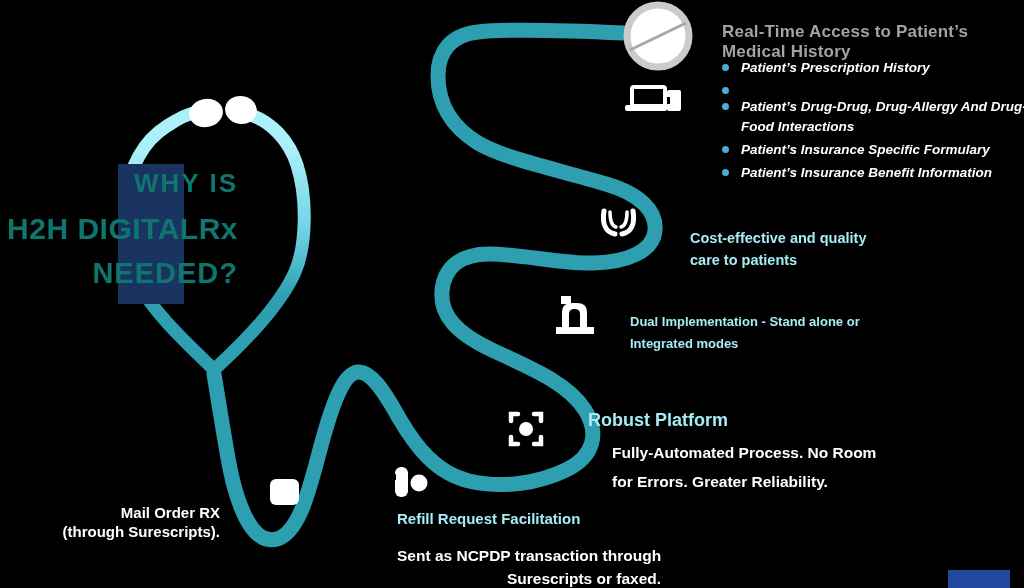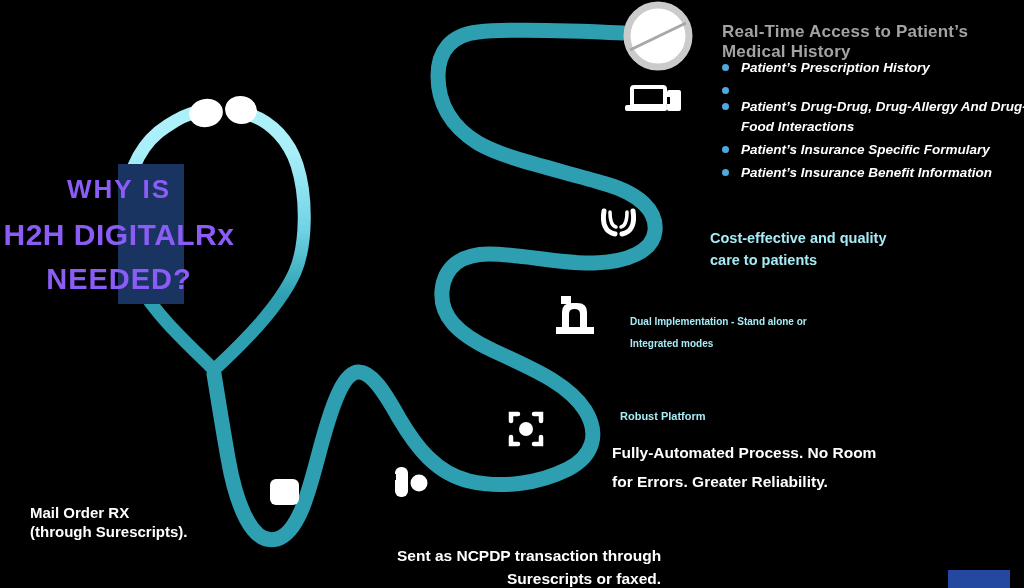--- a/index.html
+++ b/index.html
@@ -5,41 +5,41 @@
   html,body{margin:0;padding:0;background:#000;}
   .canvas{
     position:relative;width:1024px;height:588px;background:#000;overflow:hidden;
     font-family:"Liberation Sans",sans-serif;
   }
   .canvas *{box-sizing:border-box;}
   svg.fullsvg{position:absolute;left:0;top:0;width:1024px;height:588px;}
 
   
   .title-box{position:absolute;left:118px;top:164px;width:66px;height:140px;background:#1A3462;}
-  .main-title{position:absolute;left:0;top:174px;width:238px;text-align:center;color:#8b5cf6;font-weight:800;}
+  .main-title{position:absolute;left:0;top:168px;width:238px;text-align:right;color:#0f766e;font-weight:800;}
   .main-title .t1{font-size:26px;letter-spacing:2px;margin-bottom:13px;}
   .main-title .t2{font-size:30px;letter-spacing:0.5px;margin-bottom:11px;}
   .main-title .t3{font-size:29px;letter-spacing:1px;}
 
   
   .mh-title{position:absolute;left:722px;top:22px;width:300px;font-size:17px;font-weight:800;color:#a3a3a3;letter-spacing:0.2px;}
   .mh-list{position:absolute;left:722px;top:58px;width:312px;margin:0;padding:0;list-style:none;}
   .mh-list li{display:flex;margin-bottom:3px;}
   .mh-dot{flex:0 0 auto;width:7px;height:7px;border-radius:50%;background:#4FA9DD;margin:6px 12px 0 0;}
   .mh-text{color:#fff;font-weight:800;font-size:13.5px;line-height:20px;white-space:pre-line;font-style:italic;}
 
   .label{position:absolute;color:#A6ECF6;font-weight:800;white-space:pre-line;}
   .body-text{position:absolute;color:#fff;font-weight:700;white-space:pre-line;}
 
-  .cost-label{left:690px;top:227px;font-size:14.5px;line-height:22px;margin-left:20px;}
-  .dual-label{left:630px;top:311px;font-size:10px;line-height:22px;}
-  .robust-label{left:620px;top:410px;font-size:11px;}
+  .cost-label{left:690px;top:227px;font-size:14.5px;line-height:22px;}
+  .dual-label{left:630px;top:311px;font-size:13px;line-height:22px;}
+  .robust-label{left:588px;top:410px;font-size:18px;}
   .robust-body{left:612px;top:438px;font-size:15.5px;line-height:29px;}
   .rtc-label{left:66px;top:477px;font-size:14.5px;}
-  .rtc-body{left:30px;top:503px;width:190px;text-align:left;font-size:15px;line-height:19px;}
+  .rtc-body{left:30px;top:503px;width:190px;text-align:right;font-size:15px;line-height:19px;}
   .refill-label{left:397px;top:510px;font-size:15px;}
   .refill-body{left:397px;top:544px;font-size:15.5px;line-height:23px;text-align:right;}
 
   .corner-element{position:absolute;left:948px;top:570px;width:62px;height:18px;background:#2447A0;}
 </style>
 </head>
 <body>
 
 <div class="canvas">
 
@@ -166,17 +166,18 @@
   <div class="label dual-label">Dual Implementation - Stand alone or
 Integrated modes</div>
 
   <div class="label robust-label">Robust Platform</div>
   <div class="body-text robust-body">Fully-Automated Process. No Room
 for Errors. Greater Reliability.</div>
 
   <div class="body-text rtc-body">Mail Order RX
 (through Surescripts).</div>
 
+  <div class="label refill-label">Refill Request Facilitation</div>
   <div class="body-text refill-body">Sent as NCPDP transaction through
 Surescripts or faxed.</div>
 
   <div class="corner-element"></div>
 </div>
 
 </body></html>

